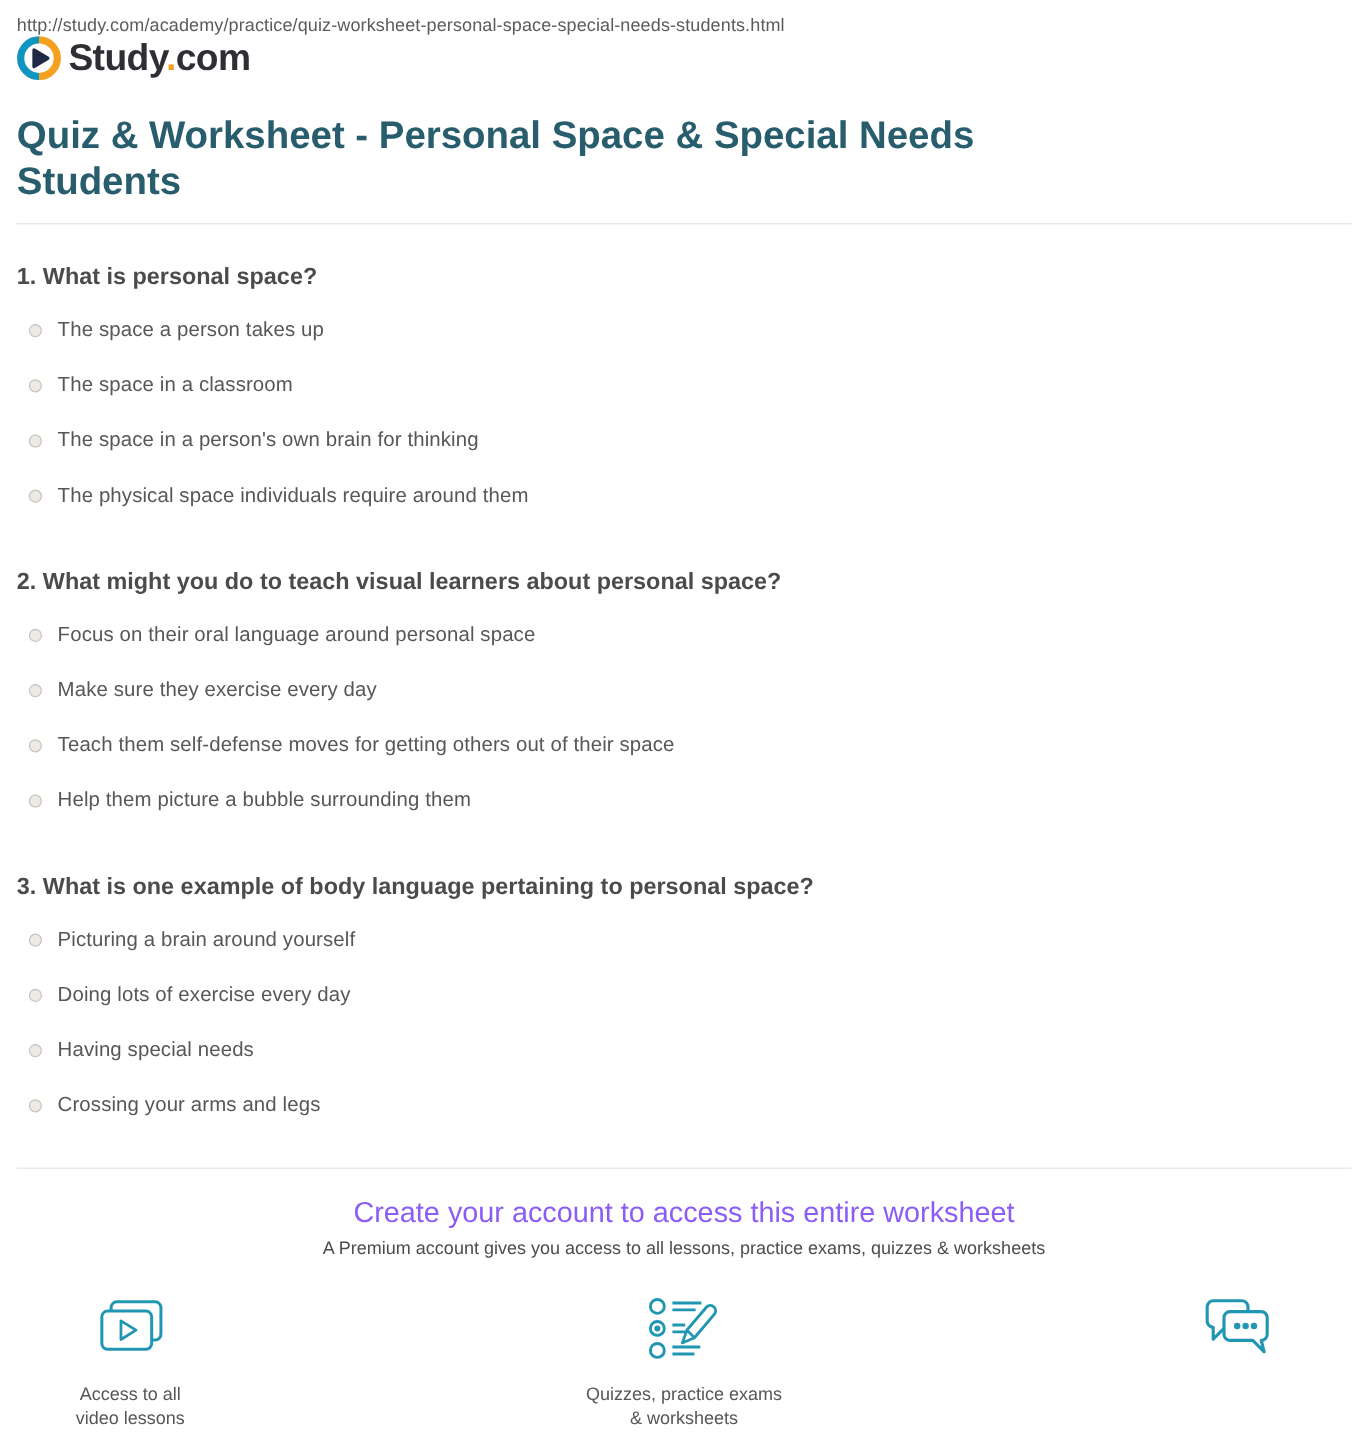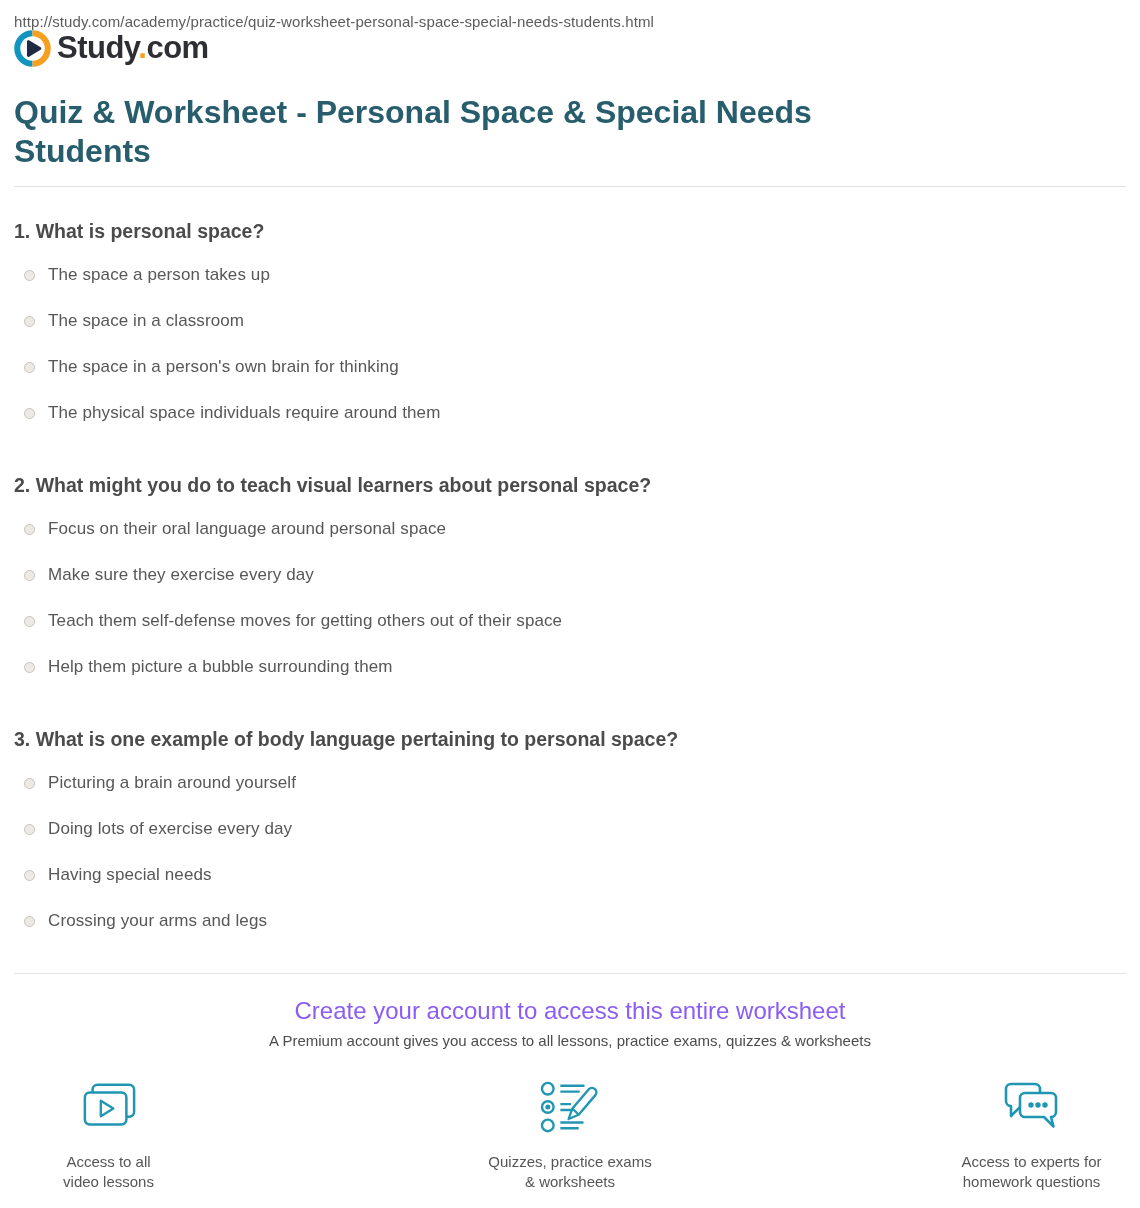--- a/index.html
+++ b/index.html
@@ -188,21 +188,17 @@
   <div class="feature">
     <span class="feature-icon">
       <svg width="64" height="56" viewBox="0 0 64 56">
         <path d="M11 4 h24 a5 5 0 0 1 5 5 v12 a5 5 0 0 1 -5 5 H21 l-10 10 V26 a5 5 0 0 1 -5 -5 V9 a5 5 0 0 1 5 -5 z" fill="none" stroke="#2196b2" stroke-width="2.6" stroke-linejoin="round"></path>
         <path d="M25 13 h26 a5 5 0 0 1 5 5 v14 a5 5 0 0 1 -5 5 l2.5 9.5 L44 37 H25 a5 5 0 0 1 -5 -5 V18 a5 5 0 0 1 5 -5 z" fill="#ffffff" stroke="#2196b2" stroke-width="2.6" stroke-linejoin="round"></path>
         <circle cx="31" cy="25" r="2.7" fill="#2196b2"></circle>
         <circle cx="38" cy="25" r="2.7" fill="#2196b2"></circle>
         <circle cx="45" cy="25" r="2.7" fill="#2196b2"></circle>
       </svg>
     </span>
-    <div class="feature-label">
-      <span style="display:block">Access to experts for</span>
-      <span style="display:block">homework questions</span>
-    </div>
   </div>
 
 </div>
 
 <div class="copyright">© copyright 2003-2020 Study.com. All other trademarks and copyrights are the property of their respective owners. All rights reserved.</div>
 
 </body></html>

